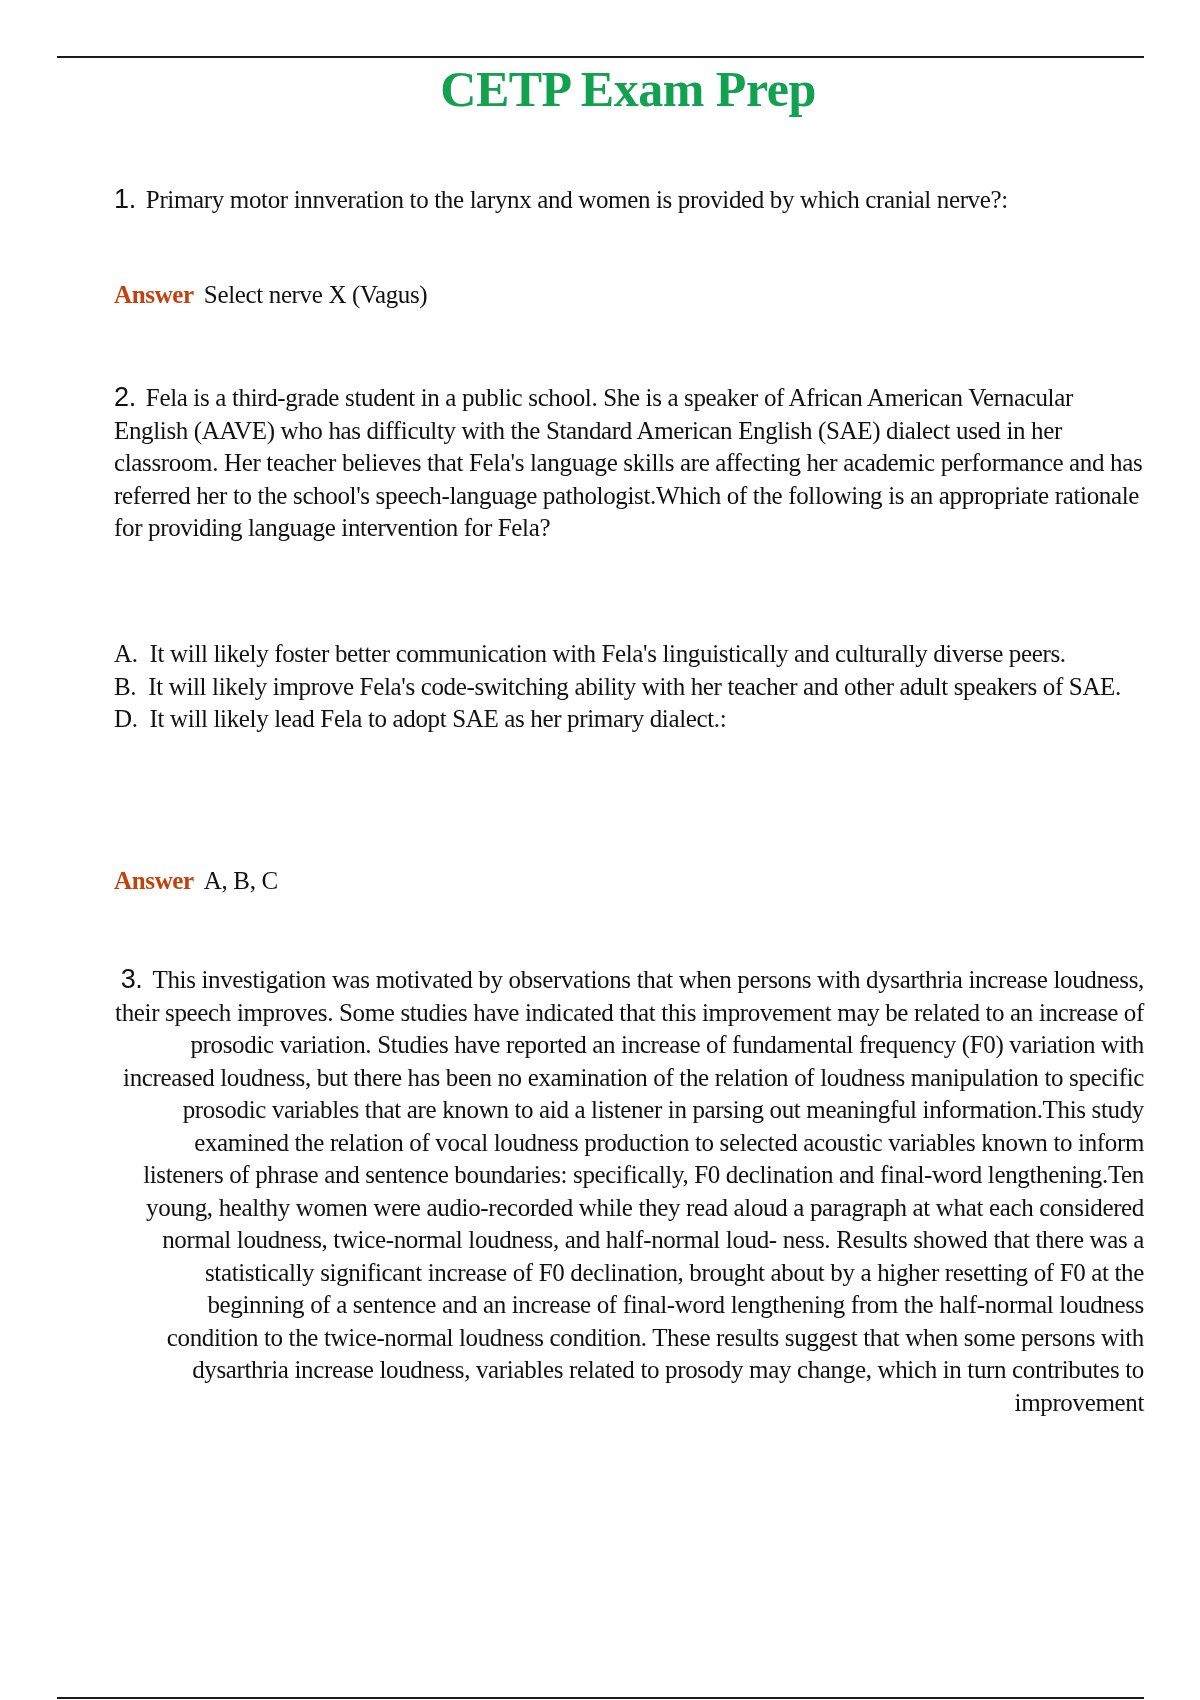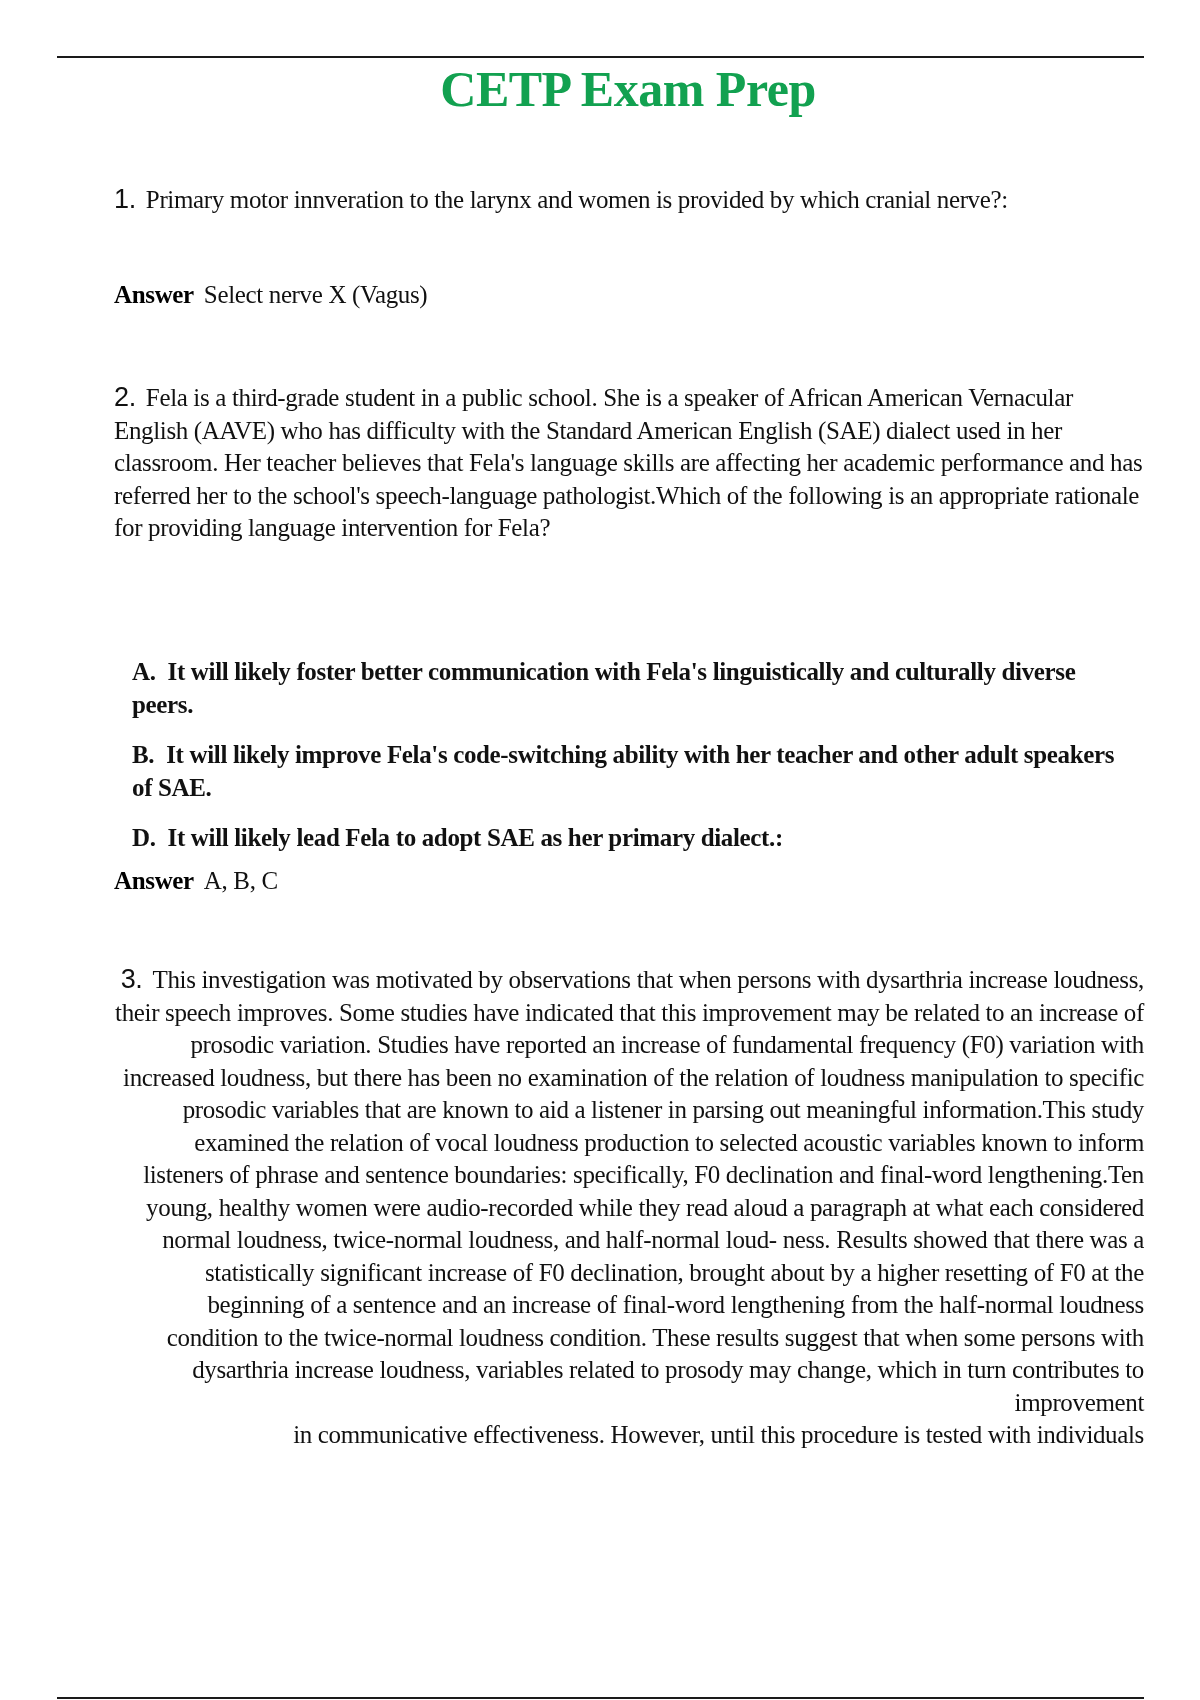--- a/index.html
+++ b/index.html
@@ -47,26 +47,26 @@
       letter-spacing: -0.35px;
     }
     .qnum {
       font-family: "Liberation Sans", "DejaVu Sans", sans-serif;
       font-size: 27px;
       margin-right: 10px;
     }
     .question { margin: 0; }
     .answer-line { margin: 0; }
     .answer-label {
-      color: #000000;
+      color: #c2410c;
       font-weight: bold;
       margin-right: 10px;
     }
     .block { position: absolute; left: 0; width: 1030px; }
-    .option { margin: 18px; font-weight: bold; }
+    .option { margin: 0; }
     .opt-letter { margin-right: 12px; }
   </style>
 </head>
 <body>
 
 <div class="rule top"></div>
 
 <div class="title">CETP Exam Prep</div>
 
 <div class="content">
@@ -103,18 +103,17 @@
   <div class="block" style="top:682px;">
     <p class="answer-line">
       <span class="answer-label">Answer</span><span>A, B, C</span>
     </p>
   </div>
 
   <div class="block" style="top:780px;text-align:right;">
     <p class="question">
       <span class="qnum">3.</span><span>This investigation was motivated by observations that when persons with dysarthria increase loudness, their speech improves. Some studies have indicated that this improvement may be related to an increase of prosodic variation. Studies have reported an increase of fundamental frequency (F0) variation with increased loudness, but there has been no examination of the relation of loudness manipulation to specific prosodic variables that are known to aid a listener in parsing out meaningful information.This study examined the relation of vocal loudness production to selected acoustic variables known to inform listeners of phrase and sentence boundaries: specifically, F0 declination and final-word lengthening.Ten young, healthy women were audio-recorded while they read aloud a paragraph at what each considered normal loudness, twice-normal loudness, and half-normal loud- ness. Results showed that there was a statistically significant increase of F0 declination, brought about by a higher resetting of F0 at the beginning of a sentence and an increase of final-word lengthening from the half-normal loudness condition to the twice-normal loudness condition. These results suggest that when some persons with dysarthria increase loudness, variables related to prosody may change, which in turn contributes to improvement</span>
     </p>
-    <p class="question">in communicative effectiveness. However, until this procedure is tested with individuals</p>
   </div>
 
 </div>
 
 <div class="rule bottom"></div>
 
 </body></html>

